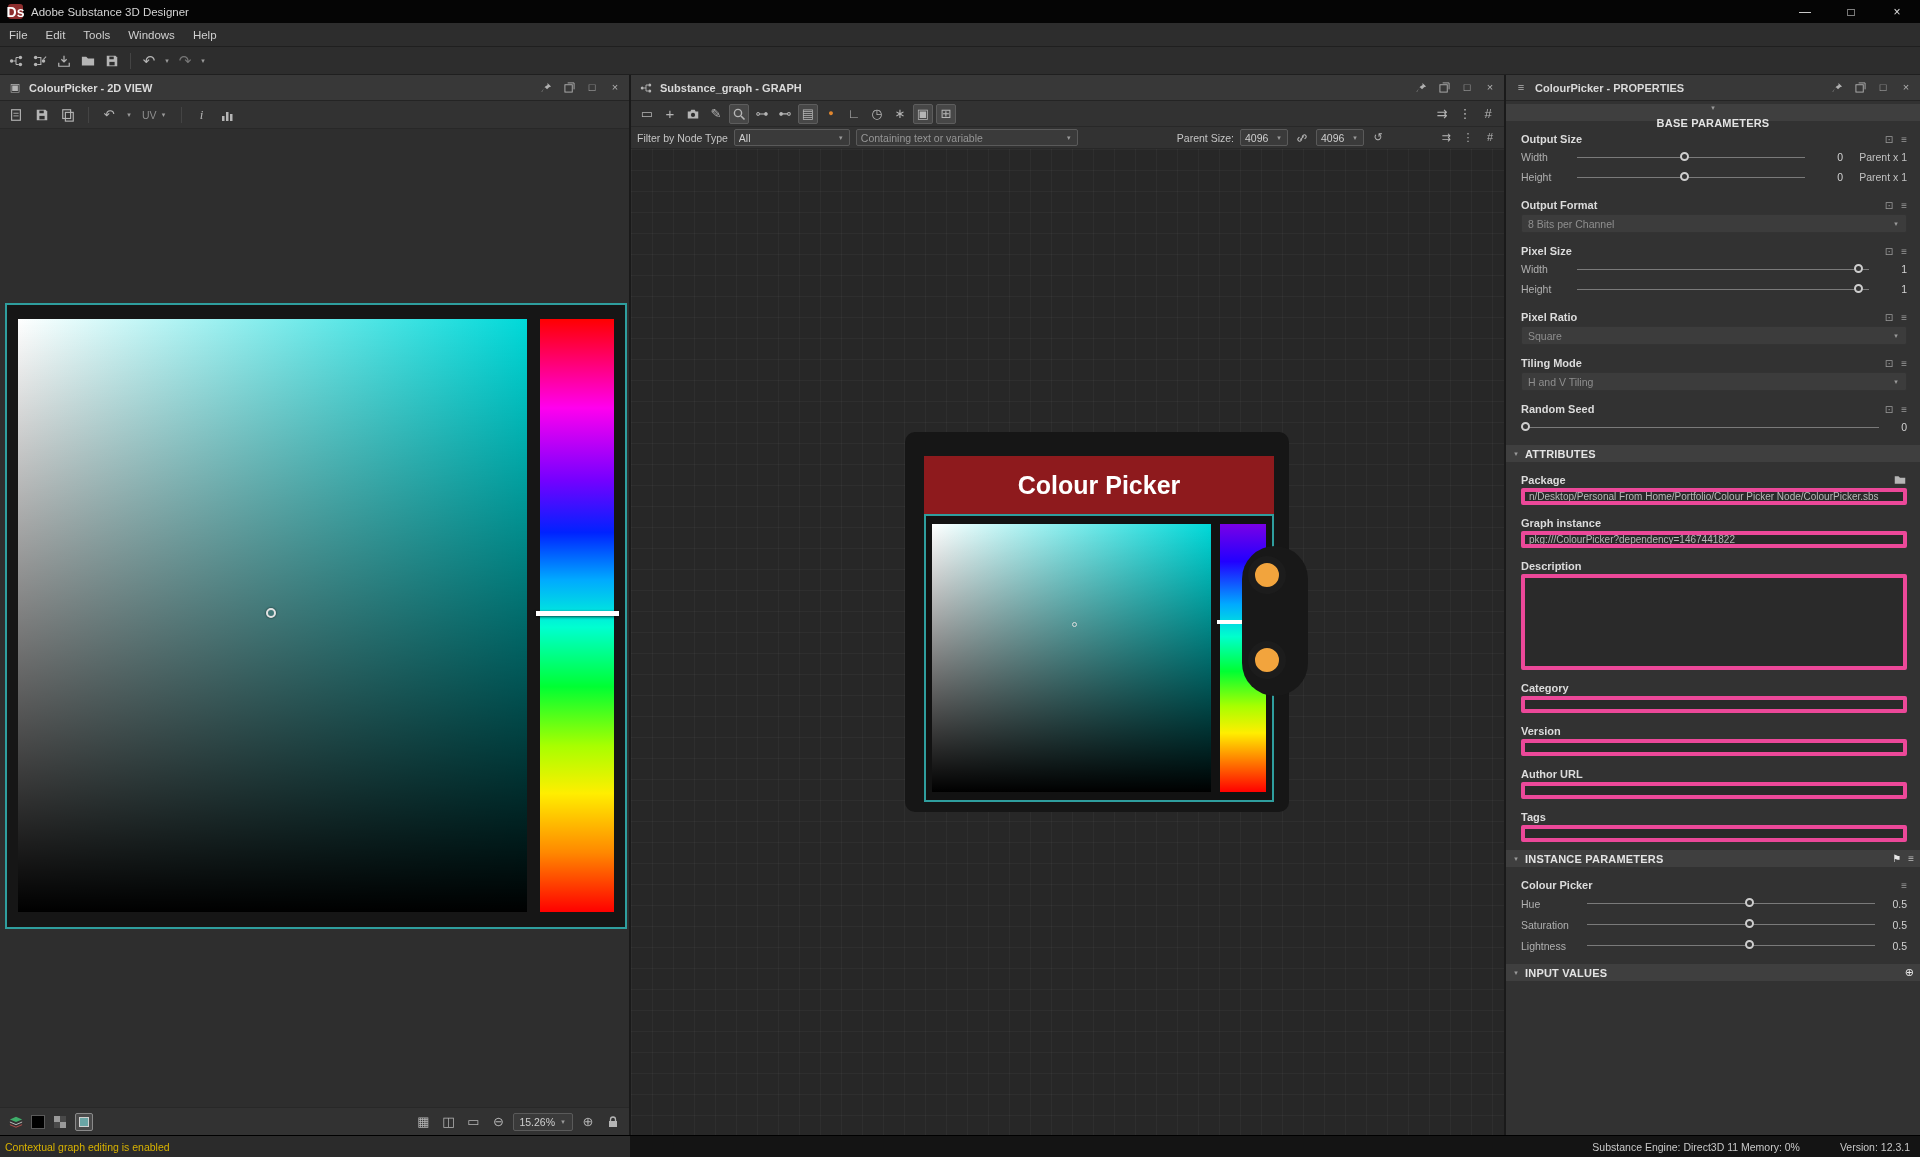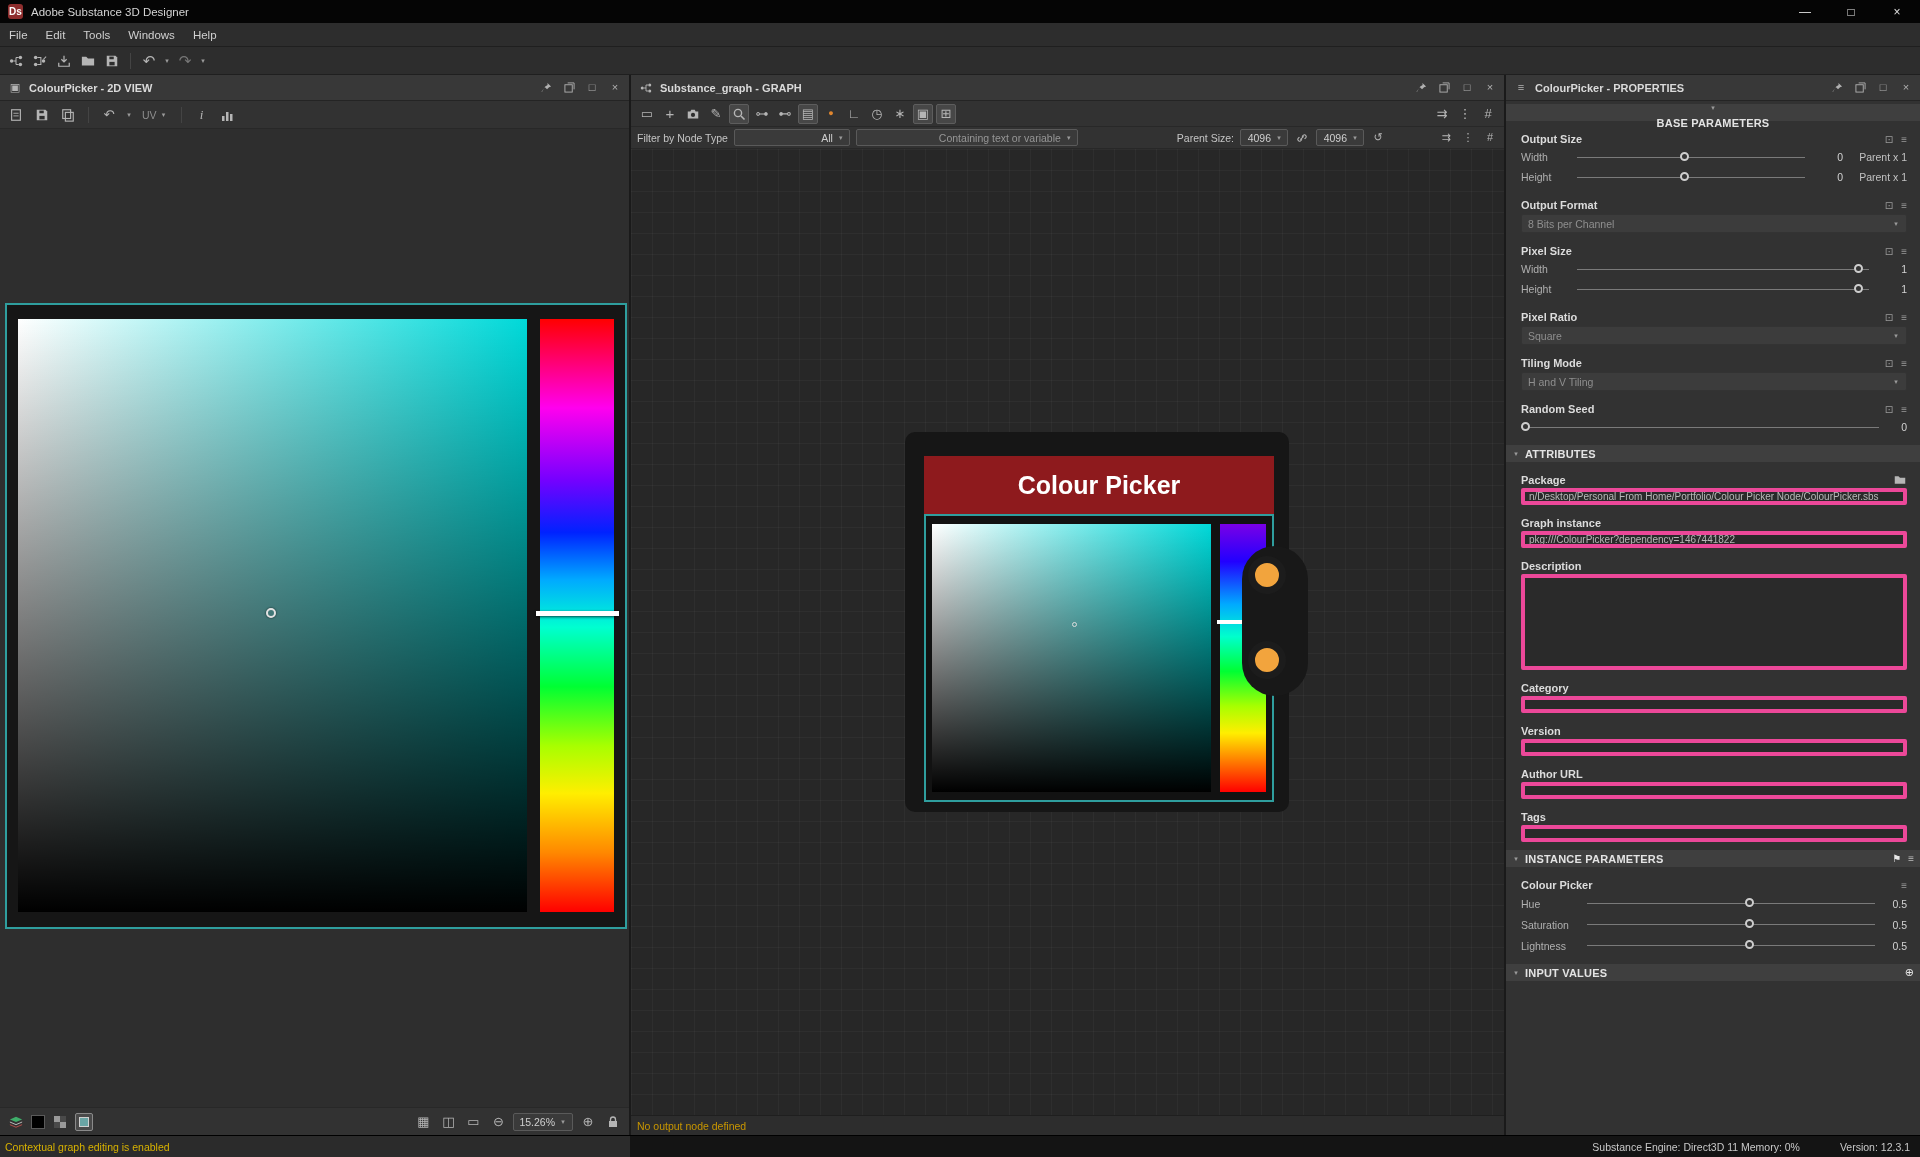--- a/index.html
+++ b/index.html
@@ -3,21 +3,21 @@
 <meta charset="utf-8">
 <style>
   * { margin:0; padding:0; box-sizing:border-box; }
   html,body { width:1920px; height:1157px; overflow:hidden; background:#2d2d2d;
               font-family:"Liberation Sans","DejaVu Sans",sans-serif; color:#cfcfcf; }
   .app { width:1920px; height:1157px; display:flex; flex-direction:column; }
 
   
   .titlebar { height:23px; background:#050505; display:flex; align-items:center; flex:0 0 auto; }
   .app-badge { width:15px; height:15px; margin-left:8px; background:#8e2e2e; border-radius:3px;
-               color:#fff; font-size:10px; font-weight:bold; display:flex; align-items:center; justify-content:center; }
+               color:#fff; font-size:14px; font-weight:bold; display:flex; align-items:center; justify-content:center; }
   .win-title { font-size:11.5px; color:#d5d5d5; margin-left:8px; }
   .win-btns { margin-left:auto; display:flex; height:100%; }
   .win-btn { width:46px; height:100%; display:flex; align-items:center; justify-content:center;
              color:#e0e0e0; font-size:12px; }
 
   
   .menubar { height:24px; background:#2d2d2d; border-bottom:1px solid #1f1f1f; display:flex; align-items:center; flex:0 0 auto; }
   .menu-item { padding:0 9px; font-size:11.5px; color:#d0d0d0; height:100%; display:flex; align-items:center; }
 
   
@@ -67,21 +67,21 @@
               display:flex; align-items:center; justify-content:center; }
   .dispmode-inner { width:10px; height:10px; border:1px solid #d0d0d0; background:#6aa5a5; }
   .zoom-box { height:18px; border:1px solid #5a5a5a; background:#3a3a3a; border-radius:2px;
               display:flex; align-items:center; gap:4px; padding:0 5px; font-size:10.5px; color:#cfcfcf; }
 
   
   .g-tools1 { height:26px; border-bottom:1px solid #282828; display:flex; align-items:center; padding:0 6px; gap:3px; flex:0 0 auto; }
   .g-tools2 { height:22px; border-bottom:1px solid #282828; display:flex; align-items:center; padding:0 6px; gap:6px; font-size:10.5px; flex:0 0 auto; }
   .glabel { color:#c5c5c5; white-space:nowrap; }
   .gdd { height:17px; background:#3a3a3a; border:1px solid #5a5a5a; border-radius:2px;
-         display:flex; align-items:center; padding:0 4px; gap:4px; color:#cfcfcf;text-align:right; }
+         display:flex; align-items:center; padding:0 4px; gap:4px; color:#cfcfcf; }
   .gdd .val { flex:1 1 auto; white-space:nowrap; overflow:hidden; }
   .gdd.muted .val { color:#969696; }
   .g-canvas { flex:1 1 auto; position:relative; overflow:hidden; background-color:#272727;
               background-image:linear-gradient(rgba(255,255,255,.03) 1px,transparent 1px),
                                linear-gradient(90deg,rgba(255,255,255,.03) 1px,transparent 1px);
               background-size:21px 21px; }
   .node { position:absolute; left:274px; top:283px; width:384px; height:380px; background:#161616; border-radius:10px; }
   .node-head { position:absolute; left:19px; top:24px; width:350px; height:58px; background:#8e1a1d;
                display:flex; align-items:center; justify-content:center; }
   .node-title { color:#ffffff; font-size:25px; font-weight:bold; }
@@ -415,23 +415,20 @@
             <div class="np-hue"></div>
             <div class="np-cross"></div>
           </div>
           <div class="np-cursor"></div>
           <div class="port-blob"></div>
           <div class="port p1"></div>
           <div class="port p2"></div>
         </div>
       </div>
 
-      <div class="g-status">
-        <span>No output node defined</span>
-      </div>
     </div>
 
     <div class="divider"></div>
 
     <div class="panel pprops">
       <div class="phead">
         <span class="icn sm">≡</span>
         <span class="phead-title">ColourPicker - PROPERTIES</span>
         <div class="phead-btns">
           <span class="icn">

